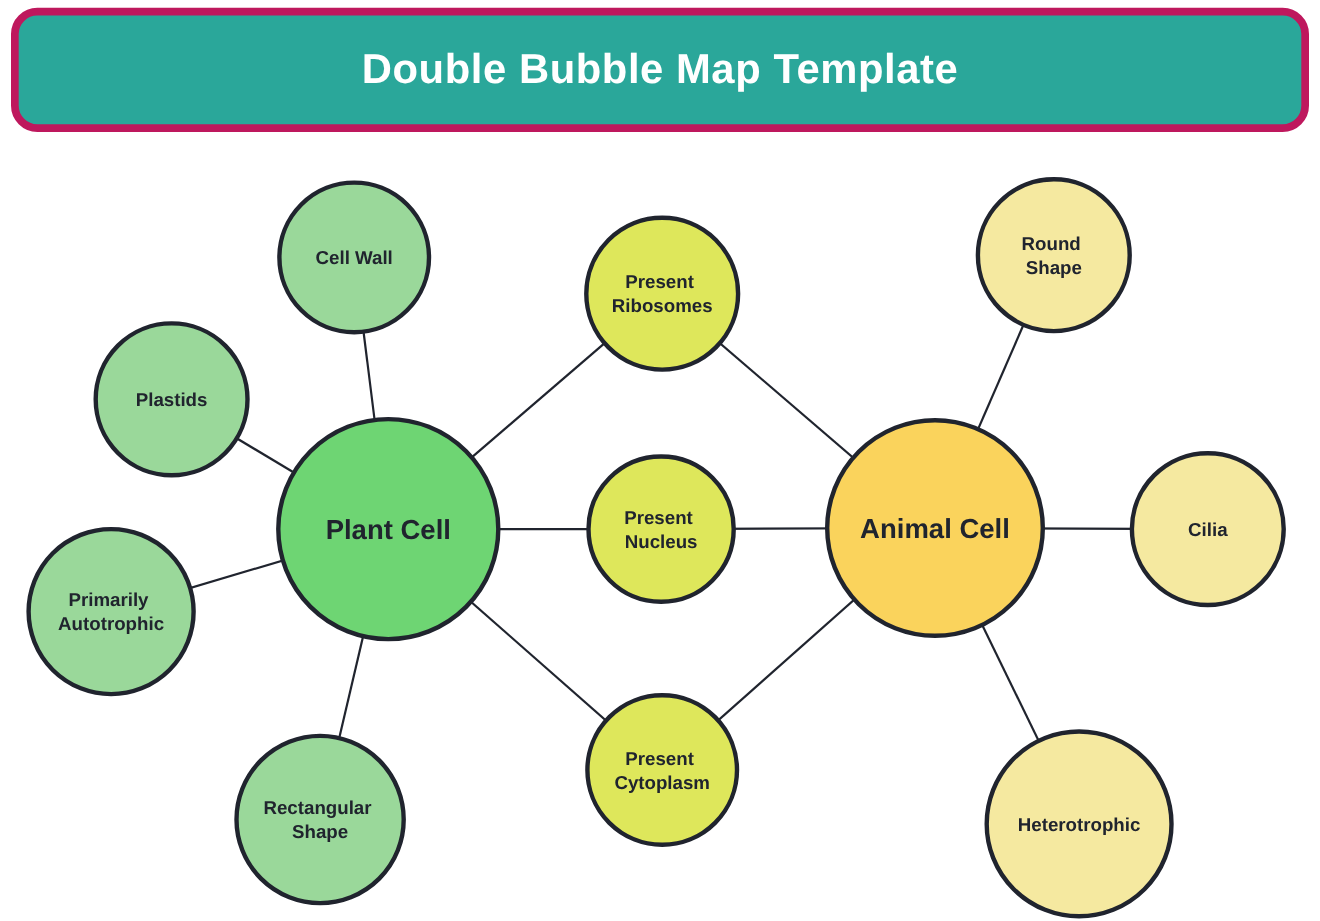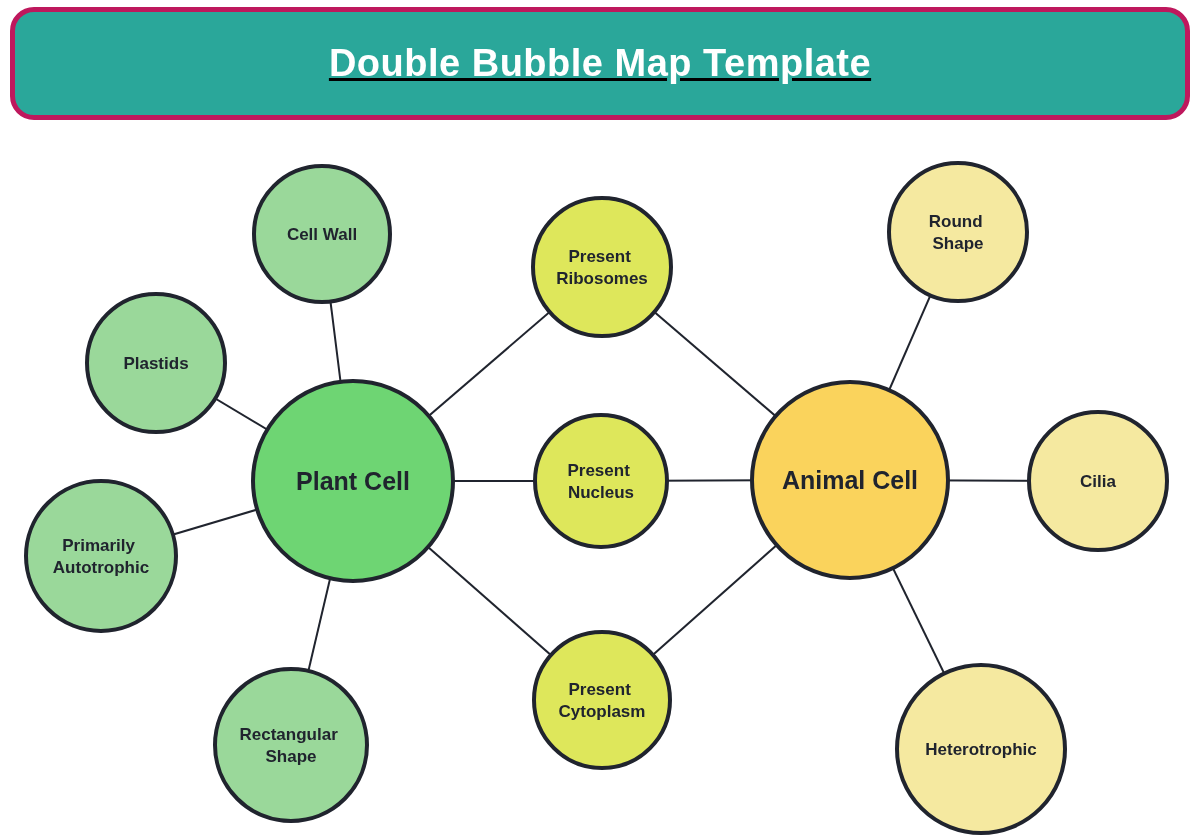--- a/index.html
+++ b/index.html
@@ -10,26 +10,25 @@
     background: #ffffff;
     overflow: hidden;
     font-family: "Liberation Sans", sans-serif;
   }
   .title-banner {
     position: absolute;
     left: 10px; top: 7px;
     width: 1180px; height: 113px;
     box-sizing: border-box;
     background: #2AA79A;
-    border: 5px solid #be185d;
+    border: 7px solid #be185d;
     border-radius: 24px;
     display: flex;
     align-items: center;
     justify-content: center;
-    text-decoration: underline;
   }
   .title-banner .page-title {
     color: #ffffff;
     font-size: 38px;
     font-weight: bold;
     letter-spacing: 0.5px;
   }
   svg.map-canvas { position: absolute; left: 0; top: 0; }
   .connector { stroke: #20242E; stroke-width: 2; }
   .node-circle { stroke: #20242E; stroke-width: 4; }

